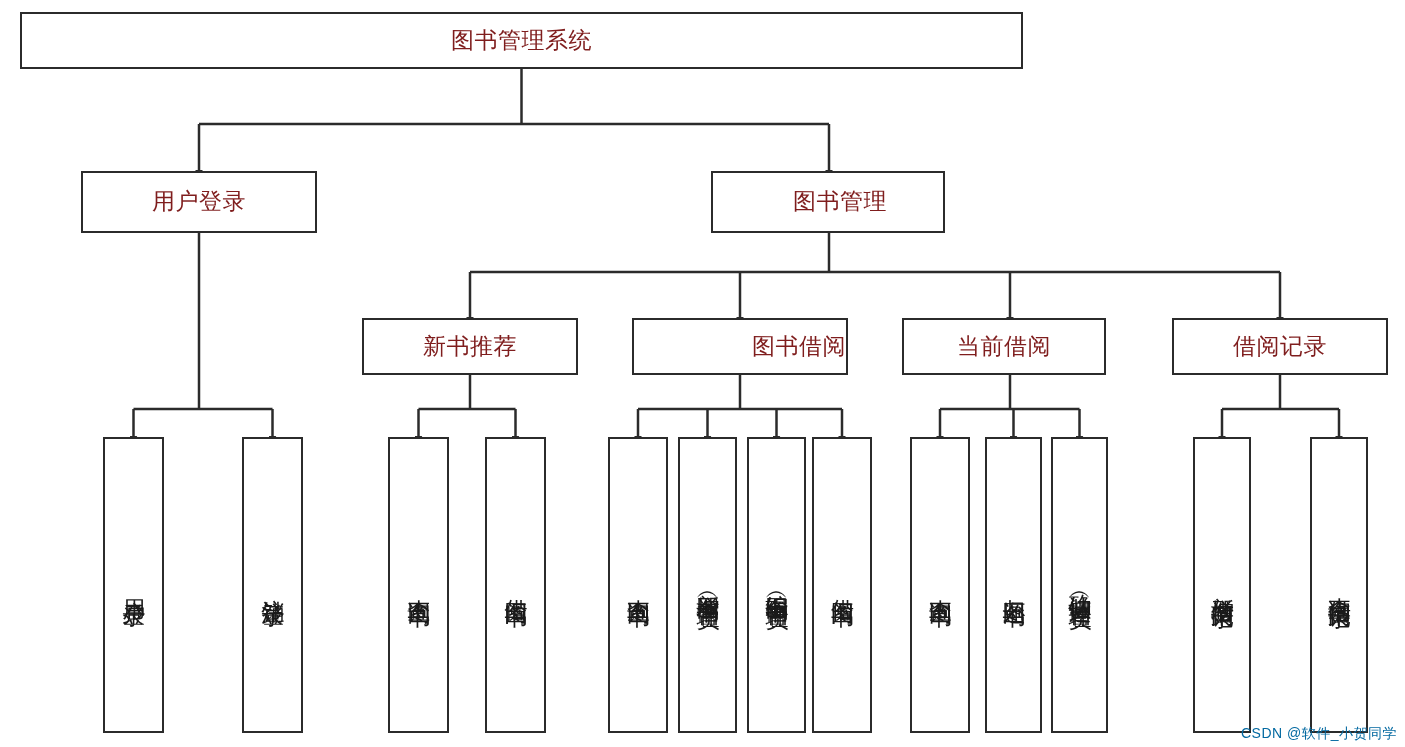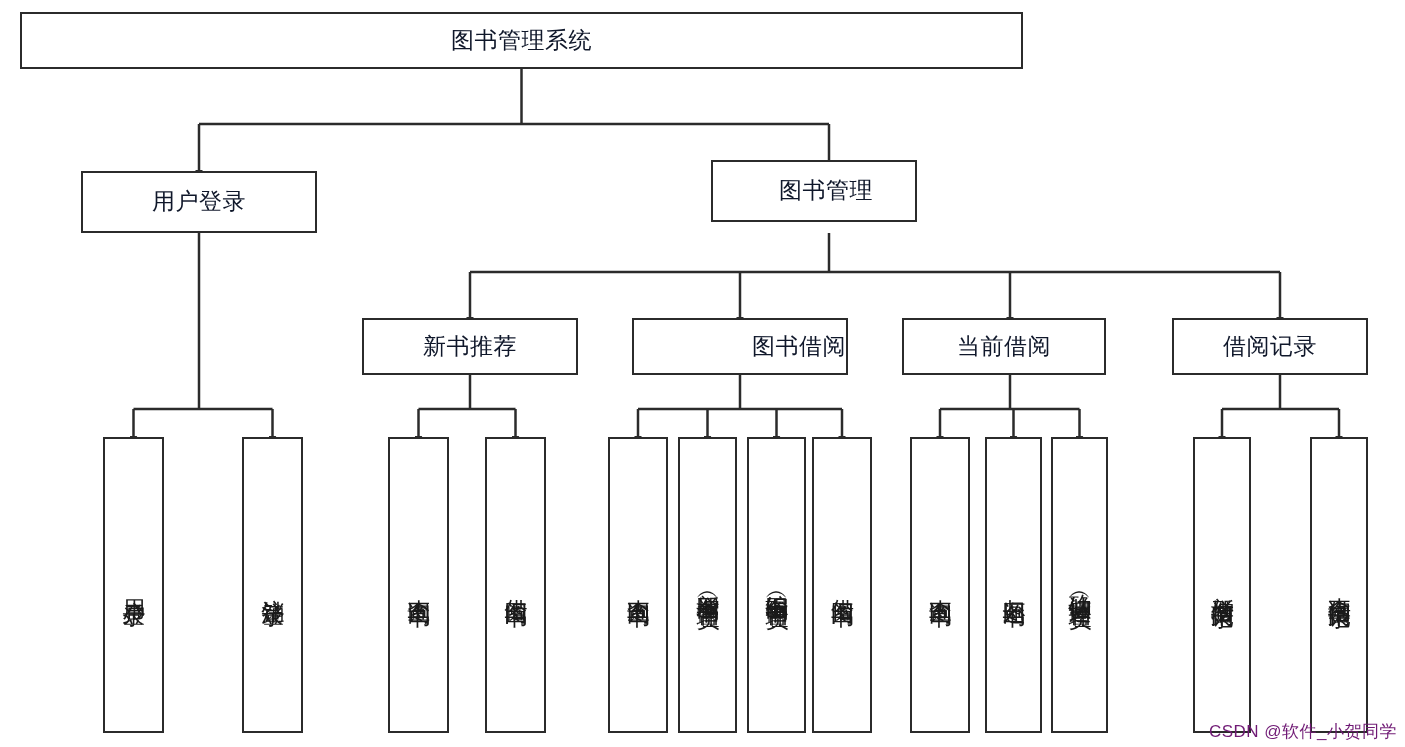--- a/index.html
+++ b/index.html
@@ -32,42 +32,42 @@
     box-sizing: border-box;
     background: #ffffff;
     border: 2px solid #2b2b2b;
     display: flex;
     align-items: center;
     justify-content: center;
     overflow: hidden;
   }
   .node-label-h {
     font-size: 23px;
-    color: #0f172a;
+    color: #7f1d1d;
     line-height: 1.1;
     letter-spacing: 0.5px;
     white-space: nowrap;
     text-align: center;
   }
   .node-label-v {
     writing-mode: vertical-rl;
     text-orientation: upright;
     font-size: 23px;
     color: #1a1a1a;
     line-height: 1.12;
     letter-spacing: 2px;
     text-align: center;
     white-space: nowrap;
   }
   .watermark {
     position: absolute;
     right: 8px;
     bottom: 4px;
-    font-size: 17px;
-    color: #701a75;
+    font-size: 14px;
+    color: #0369a1;
     white-space: nowrap;
     letter-spacing: 0.5px;
     pointer-events: none;
   }
 </style>
 </head>
 <body>
 
 <div id="diagram-root">
   <svg id="tree-svg" viewBox="0 0 1405 747">
@@ -110,33 +110,33 @@
       <line x1="1222" y1="409" x2="1222" y2="436" stroke="#2b2b2b" stroke-width="2.5" marker-end="url(#arrowhead)"></line>
       <line x1="1339" y1="409" x2="1339" y2="436" stroke="#2b2b2b" stroke-width="2.5" marker-end="url(#arrowhead)"></line>
     </svg>
   <div id="node-layer">
       <div class="node-box" style="left: 20px; top: 12px; width: 1003px; height: 57px;">
         <span class="node-label-h">图书管理系统</span>
       </div>
       <div class="node-box" style="left: 81px; top: 171px; width: 236px; height: 62px;">
         <span class="node-label-h">用户登录</span>
       </div>
-      <div class="node-box" style="left: 711px; top: 160px; width: 206px; height: 62px; padding-left: 24px;">
+      <div class="node-box" style="left: 711px; top: 171px; width: 234px; height: 62px; padding-left: 24px;">
         <span class="node-label-h">图书管理</span>
       </div>
       <div class="node-box" style="left: 362px; top: 318px; width: 216px; height: 57px; justify-content: center;">
         <span class="node-label-h">新书推荐</span>
       </div>
       <div class="node-box" style="left: 632px; top: 318px; width: 216px; height: 57px; justify-content: flex-end;">
         <span class="node-label-h">图书借阅</span>
       </div>
       <div class="node-box" style="left: 902px; top: 318px; width: 204px; height: 57px;">
         <span class="node-label-h">当前借阅</span>
       </div>
-      <div class="node-box" style="left: 1172px; top: 318px; width: 196px; height: 57px;">
+      <div class="node-box" style="left: 1172px; top: 318px; width: 216px; height: 57px;">
         <span class="node-label-h">借阅记录</span>
       </div>
       <div class="node-box" style="left: 103px; top: 437px; width: 61px; height: 296px;">
         <span class="node-label-v">用户登录</span>
       </div>
       <div class="node-box" style="left: 242px; top: 437px; width: 61px; height: 296px;">
         <span class="node-label-v">注销登录</span>
       </div>
       <div class="node-box" style="left: 388px; top: 437px; width: 61px; height: 296px;">
         <span class="node-label-v">查询图书</span>

